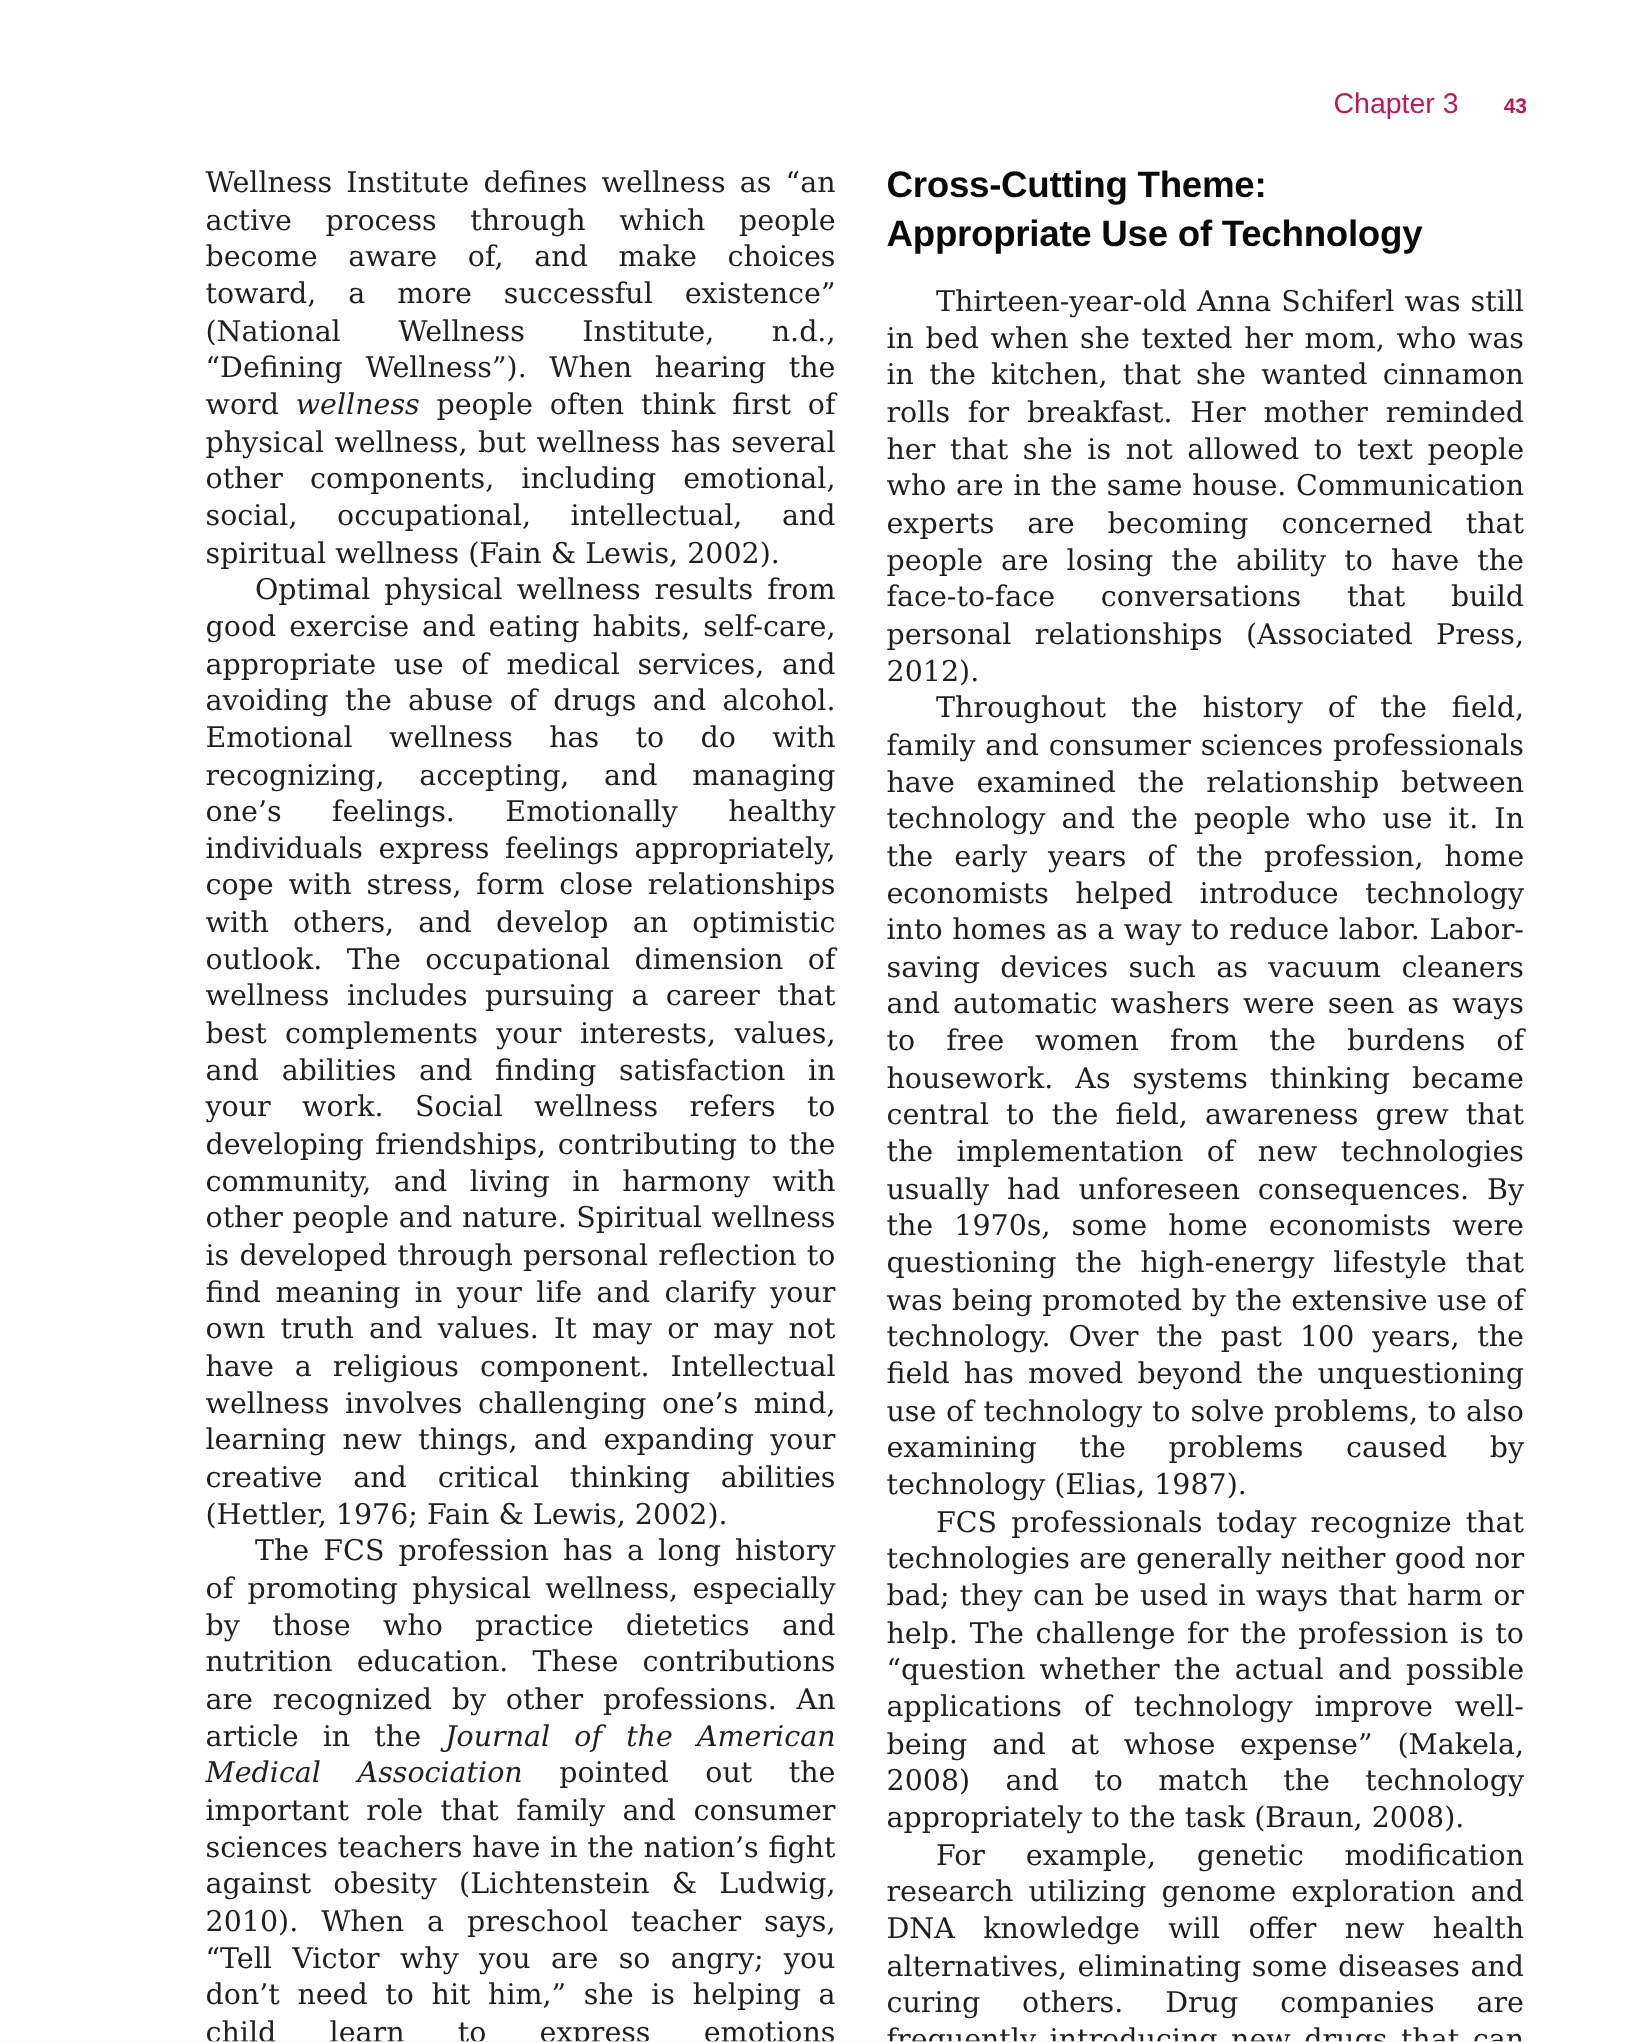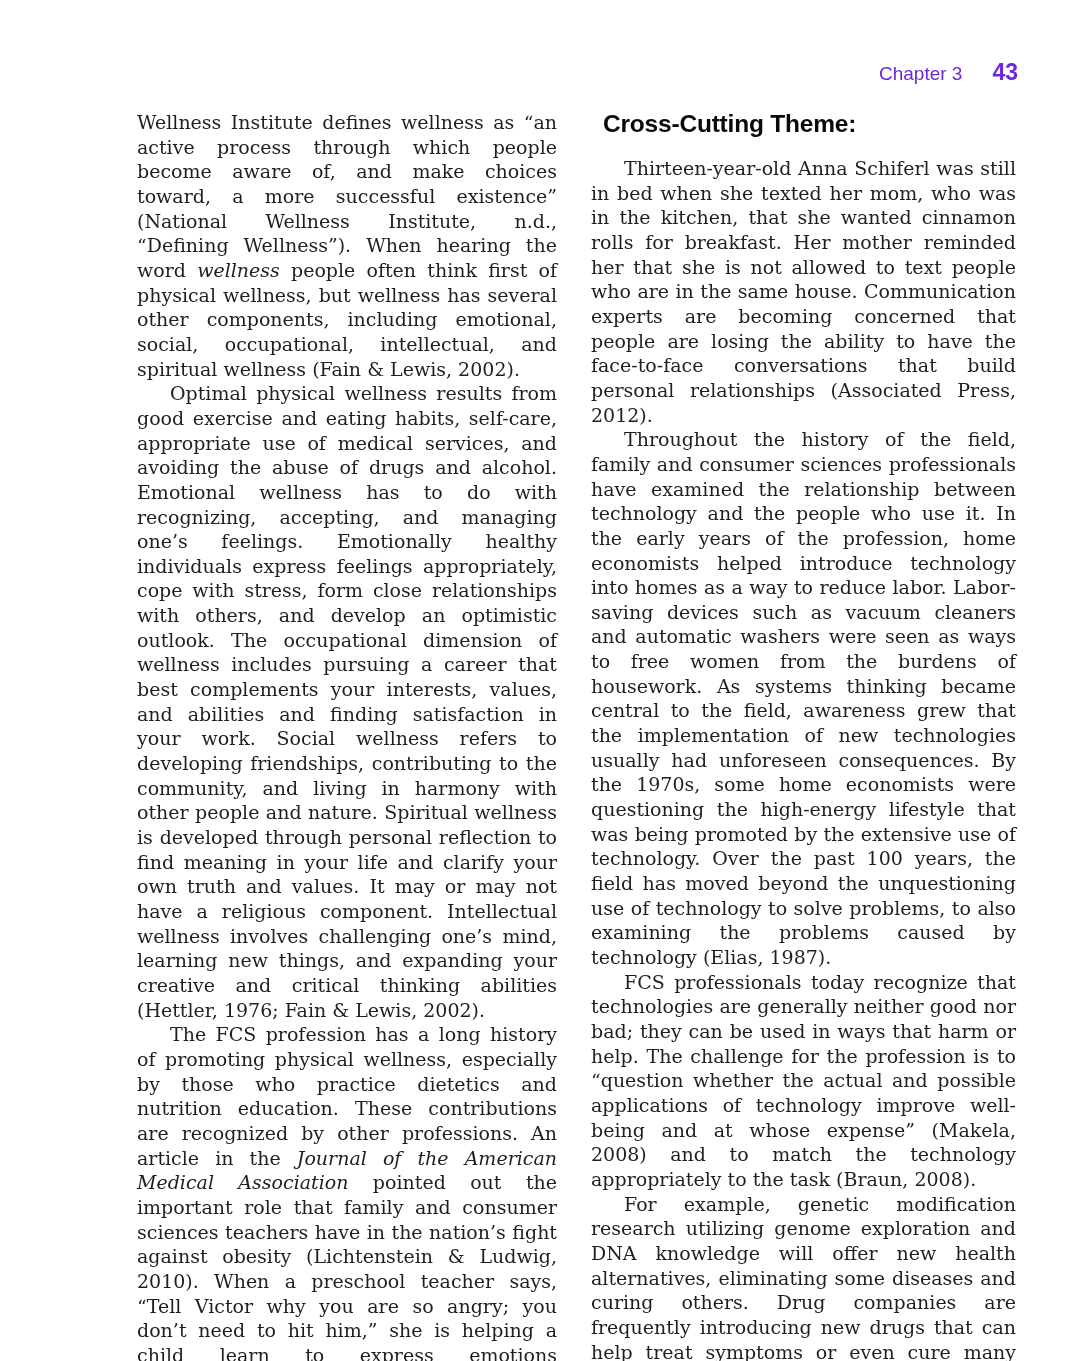--- a/index.html
+++ b/index.html
@@ -16,28 +16,28 @@
   .running-head {
     position: absolute;
     top: 59px;
     left: 137px;
     right: 70px;
     display: flex;
     justify-content: flex-end;
     align-items: baseline;
     font-family: "Liberation Sans", sans-serif;
     font-size: 19px;
-    color: #6d28d9;
+    color: #be185d;
     white-space: nowrap;
   }
   .running-head .chapter { margin-right: 17px; }
   .running-head .folio {
     margin-left: 13px;
     font-weight: bold;
-    font-size: 23px;
+    font-size: 14px;
     text-align: center;
   }
   .columns {
     position: absolute;
     top: 110px;
     left: 137px;
     width: 879px;
     display: flex;
     gap: 34px;
   }
@@ -48,21 +48,21 @@
   .col p.indent { text-indent: 33px; }
   .col i { }
   .section-heading {
     font-family: "Liberation Sans", sans-serif;
     font-weight: bold;
     font-size: 24.5px;
     line-height: 33px;
     letter-spacing: -0.2px;
     color: #0a0a0a;
     text-align: left;
-    margin: -3px 0 16px 12px;
+    margin: -3px 0 16px 0;
   }
   .section-heading .hl { display: block; }
 </style>
 </head>
 <body>
 
 <div class="page">
 
   <div class="running-head">
     <span class="chapter">Chapter 3</span>
@@ -73,20 +73,21 @@
 
     <div class="col col-left">
       <p><span>Wellness Institute defines wellness as “an active process through which people become aware of, and make choices toward, a more successful existence” (National Wellness Institute, n.d., “Defining Wellness”). When hearing the word </span><i>wellness</i><span> people often think first of physical wellness, but wellness has several other components, including emotional, social, occupational, intellectual, and spiritual wellness (Fain &amp; Lewis, 2002).</span></p>
       <p class="indent"><span>Optimal physical wellness results from good exercise and eating habits, self-care, appropriate use of medical services, and avoiding the abuse of drugs and alcohol. Emotional wellness has to do with recognizing, accepting, and managing one’s feelings. Emotionally healthy individuals express feelings appropriately, cope with stress, form close relationships with others, and develop an optimistic outlook. The occupational dimension of wellness includes pursuing a career that best complements your interests, values, and abilities and finding satisfaction in your work. Social wellness refers to developing friendships, contributing to the community, and living in harmony with other people and nature. Spiritual wellness is developed through personal reflection to find meaning in your life and clarify your own truth and values. It may or may not have a religious component. Intellectual wellness involves challenging one’s mind, learning new things, and expanding your creative and critical thinking abilities (Hettler, 1976; Fain &amp; Lewis, 2002).</span></p>
       <p class="indent"><span>The FCS profession has a long history of promoting physical wellness, especially by those who practice dietetics and nutrition education. These contributions are recognized by other professions. An article in the </span><i>Journal of the American Medical Association</i><span> pointed out the important role that family and consumer sciences teachers have in the nation’s fight against obesity (Lichtenstein &amp; Ludwig, 2010). When a preschool teacher says, “Tell Victor why you are so angry; you don’t need to hit him,” she is helping a child learn to express emotions appropriately. What other examples show that FCS professionals help others optimize wellness?</span></p>
     </div>
 
     <div class="col col-right">
       <h2 class="section-heading">
         <span class="hl">Cross-Cutting Theme:</span>
+        <span class="hl">Appropriate Use of Technology</span>
       </h2>
       <p class="indent"><span>Thirteen-year-old Anna Schiferl was still in bed when she texted her mom, who was in the kitchen, that she wanted cinnamon rolls for breakfast. Her mother reminded her that she is not allowed to text people who are in the same house. Communication experts are becoming concerned that people are losing the ability to have the face-to-face conversations that build personal relationships (Associated Press, 2012).</span></p>
       <p class="indent"><span>Throughout the history of the field, family and consumer sciences professionals have examined the relationship between technology and the people who use it. In the early years of the profession, home economists helped introduce technology into homes as a way to reduce labor. Labor-saving devices such as vacuum cleaners and automatic washers were seen as ways to free women from the burdens of housework. As systems thinking became central to the field, awareness grew that the implementation of new technologies usually had unforeseen consequences. By the 1970s, some home economists were questioning the high-energy lifestyle that was being promoted by the extensive use of technology. Over the past 100 years, the field has moved beyond the unquestioning use of technology to solve problems, to also examining the problems caused by technology (Elias, 1987).</span></p>
       <p class="indent"><span>FCS professionals today recognize that technologies are generally neither good nor bad; they can be used in ways that harm or help. The challenge for the profession is to “question whether the actual and possible applications of technology improve well-being and at whose expense” (Makela, 2008) and to match the technology appropriately to the task (Braun, 2008).</span></p>
       <p class="indent"><span>For example, genetic modification research utilizing genome exploration and DNA knowledge will offer new health alternatives, eliminating some diseases and curing others. Drug companies are frequently introducing new drugs that can help treat symptoms or even cure many illnesses and ailments. Even our food is changing. Crop and animal food products will</span></p>
     </div>
 
   </div>
 </div>
 

